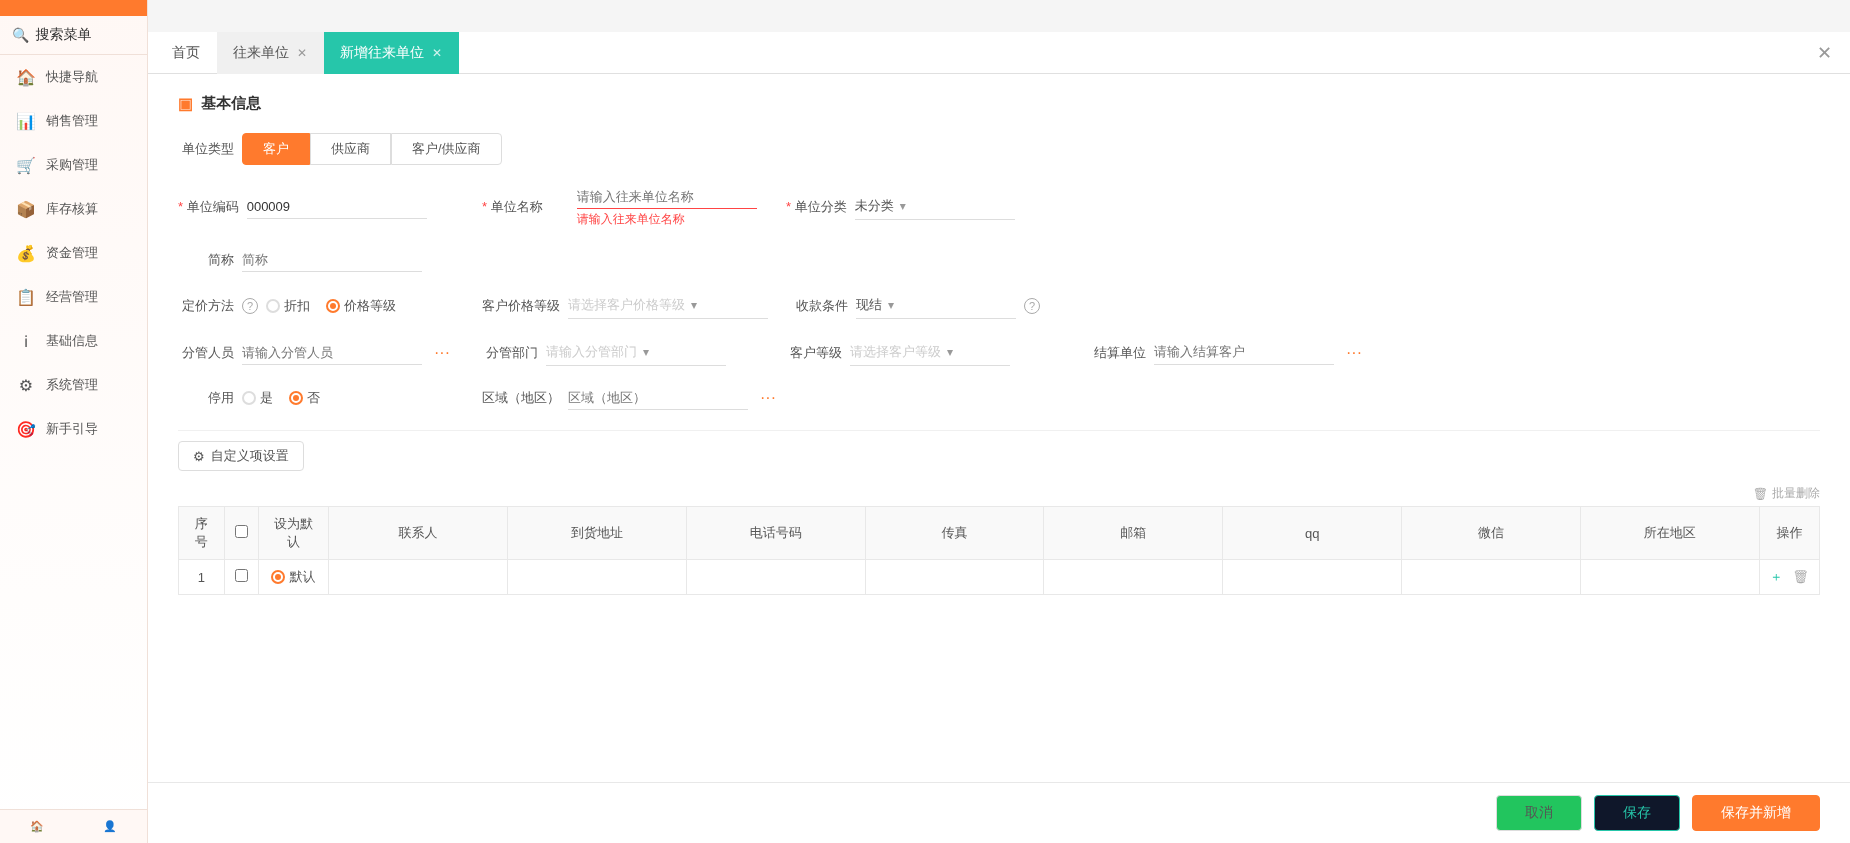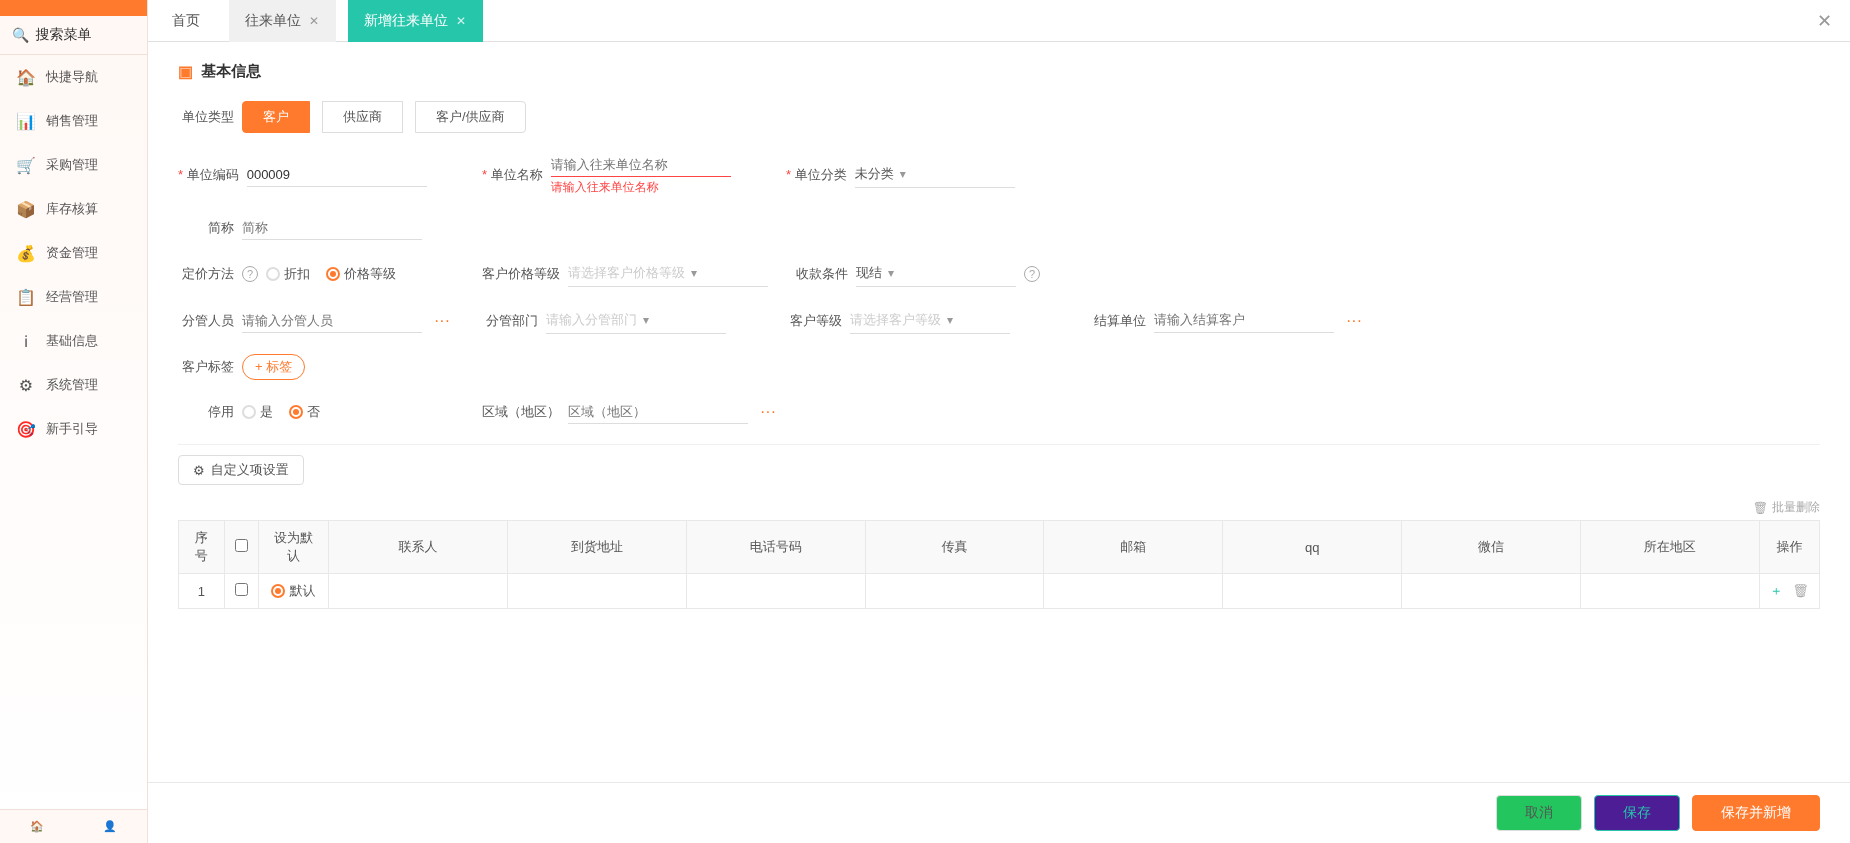--- a/index.html
+++ b/index.html
@@ -74,22 +74,23 @@
     }
 
     
     .tab-bar {
       display: flex;
       align-items: center;
       background: #fff;
       border-bottom: 1px solid #e0e0e0;
       height: 42px;
       padding: 0 8px;
-      gap: 12px;
+      gap: 0;
       flex-shrink: 0;
+      margin-top: 32px;
     }
     .tab {
       display: flex;
       align-items: center;
       padding: 0 16px;
       height: 42px;
       font-size: 14px;
       color: #555;
       cursor: pointer;
       border-right: 1px solid transparent;
@@ -191,21 +192,21 @@
       cursor: pointer;
       min-width: 160px;
       font-size: 13px;
       color: #555;
     }
     .form-select .chevron { color: #999; font-size: 12px; }
 
     
     .type-buttons {
       display: flex;
-      gap: 12px;
+      gap: 0;
     }
     .type-btn {
       padding: 6px 20px;
       border: 1px solid #ddd;
       background: #fff;
       font-size: 13px;
       color: #555;
       cursor: pointer;
     }
     .type-btn.active {
@@ -340,41 +341,42 @@
       border: 1px solid #ddd;
       background: #22c55e;
       color: #555;
     }
     .footer-btn.primary {
       background: #ff7a2d;
       border-color: #ff7a2d;
       color: #fff;
     }
     .footer-btn.secondary {
-      background: #4c1d95;
+      background: #0f172a;
       border-color: #26c6aa;
       color: #26c6aa;
     }
 
     .help-icon {
       display: inline-flex;
       align-items: center;
       justify-content: center;
       width: 16px;
       height: 16px;
       border-radius: 50%;
       border: 1px solid #aaa;
       font-size: 11px;
       color: #aaa;
       cursor: pointer;
     }
 
     .input-with-error {
       display: flex;
       flex-direction: column;
+      margin-left: 26px;
     }
   </style>
 </head>
 <body>
 
 <div class="sidebar">
   <div class="sidebar-top"></div>
   <div class="sidebar-search">
     <span>🔍</span>
     <span>搜索菜单</span>
@@ -540,28 +542,20 @@
           <span class="chevron">▾</span>
         </div>
       </div>
       <div class="form-group">
         <span class="form-label">结算单位</span>
         <input type="text" class="form-input" style="width: 180px; font-family: Liberation Serif, serif;" placeholder="请输入结算客户">
         <span class="more-btn">···</span>
       </div>
     </div>
 
-    <div class="form-row">
-      <div class="form-group">
-        <span class="form-label">客户标签</span>
-        <button class="tag-btn">
-          <span>+ 标签</span>
-        </button>
-      </div>
-    </div>
 
     <div class="form-row">
       <div class="form-group">
         <span class="form-label">停用</span>
         <div class="radio-group">
           <label class="radio-item">
             <div class="radio-circle"></div>
             <span>是</span>
           </label>
           <label class="radio-item">

